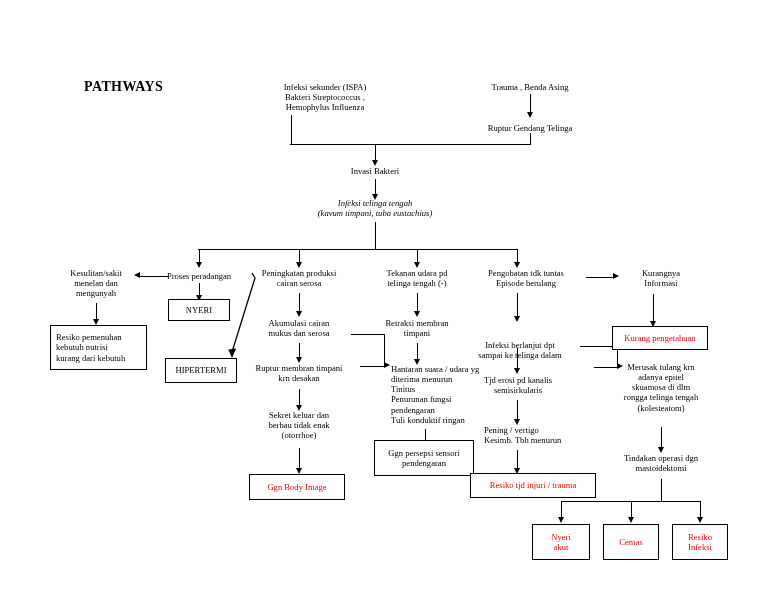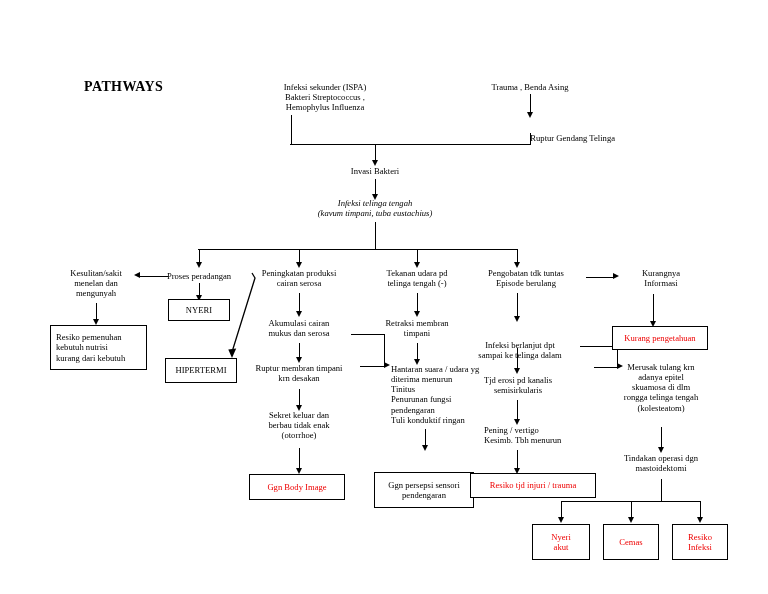--- a/index.html
+++ b/index.html
@@ -31,21 +31,21 @@
 <body>
 
 <div id="canvas">
 
   <div class="title" style="left:84px;top:79px;">PATHWAYS</div>
 
   <div class="node" style="left:240px;top:82px;width:170px;">Infeksi sekunder (ISPA)
 Bakteri Streptococcus ,
 Hemophylus Influenza</div>
   <div class="node" style="left:445px;top:82px;width:170px;">Trauma , Benda Asing</div>
-  <div class="node" style="left:445px;top:133px;width:170px;text-align:right;">Ruptur Gendang Telinga</div>
+  <div class="node" style="left:445px;top:123px;width:170px;">Ruptur Gendang Telinga</div>
 
   <div class="vline" style="left:529.5px;top:94px;height:19px;"></div>
   <div class="arrow-d" style="left:526.7px;top:112px;"></div>
 
   <div class="vline" style="left:290.5px;top:115px;height:30px;"></div>
   <div class="vline" style="left:529.5px;top:133px;height:12px;"></div>
   <div class="hline" style="left:290px;top:144px;width:240px;"></div>
   <div class="vline" style="left:374.5px;top:144px;height:18px;"></div>
   <div class="arrow-d" style="left:371.7px;top:160px;"></div>
 
@@ -147,21 +147,21 @@
   <div class="node lft" style="left:391px;top:364px;width:110px;">Hantaran suara / udara yg
 diterima menurun
  Tinitus
 Penurunan fungsi
 pendengaran
  Tuli konduktif ringan</div>
 
   <div class="vline" style="left:424.5px;top:429px;height:18px;"></div>
   <div class="arrow-d" style="left:421.7px;top:445px;"></div>
 
-  <div class="box" style="left:374px;top:472px;width:100px;height:36px;">Ggn persepsi sensori
+  <div class="box" style="left:374px;top:440px;width:100px;height:36px;">Ggn persepsi sensori
 pendengaran</div>
 
   <div class="node" style="left:470px;top:268px;width:112px;">Pengobatan tdk tuntas
 Episode berulang</div>
 
   <div class="vline" style="left:516.5px;top:293px;height:25px;"></div>
   <div class="arrow-d" style="left:513.7px;top:316px;"></div>
 
   <div class="node" style="left:461px;top:340px;width:118px;">Infeksi berlanjut dpt
 sampai ke telinga dalam</div>

